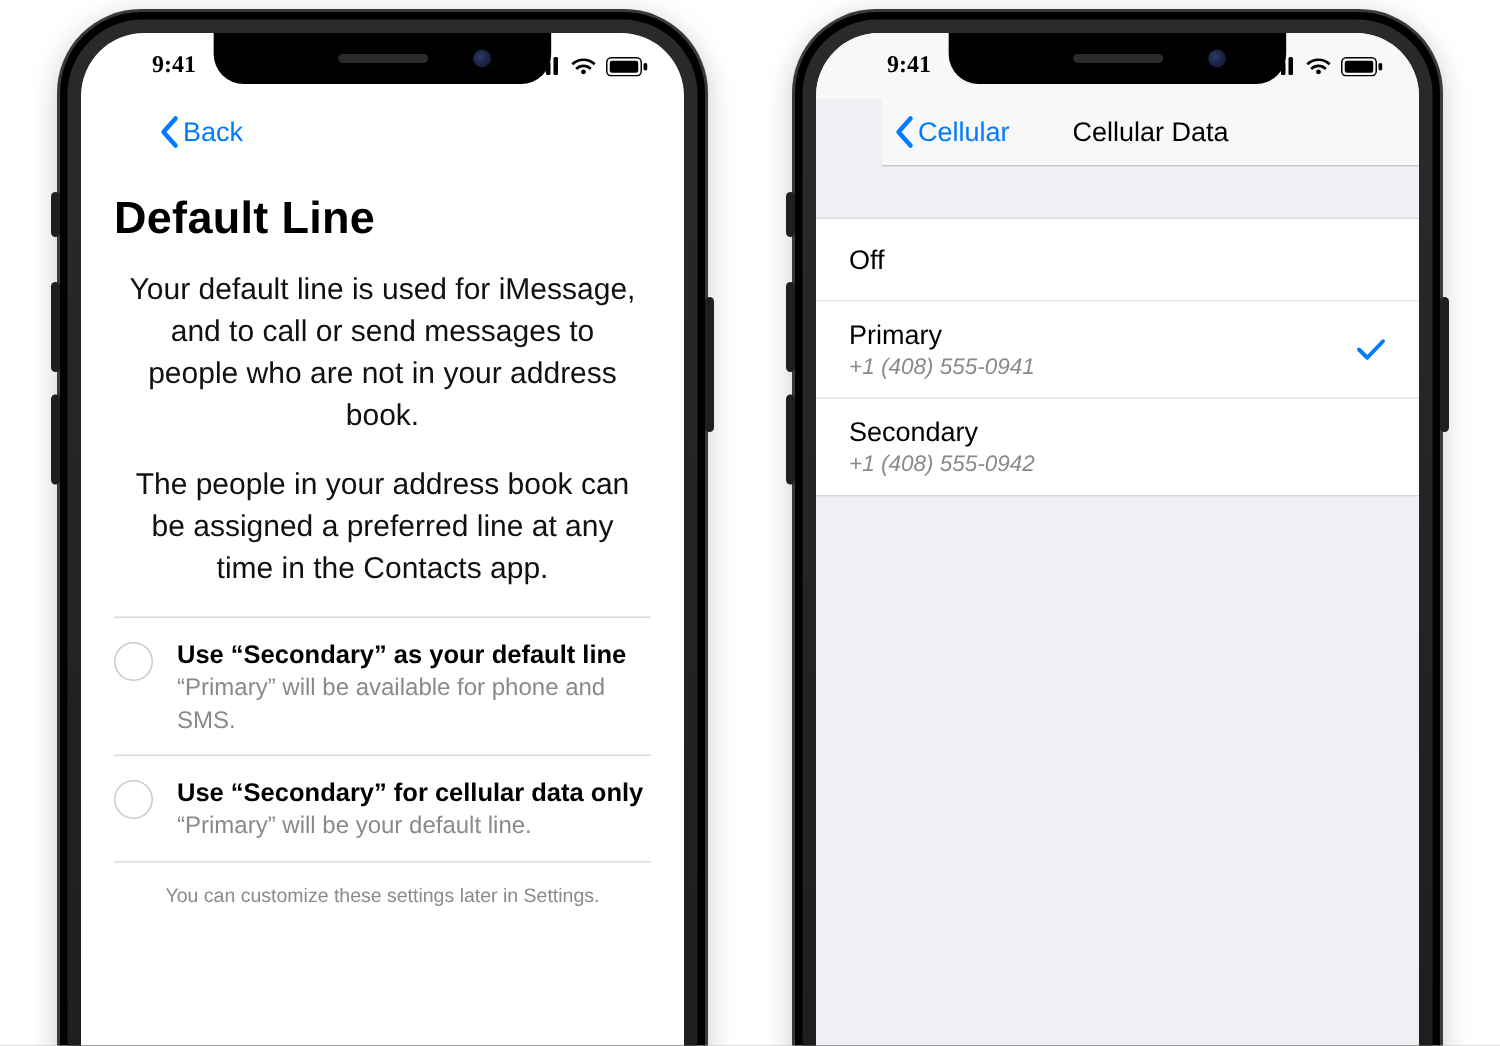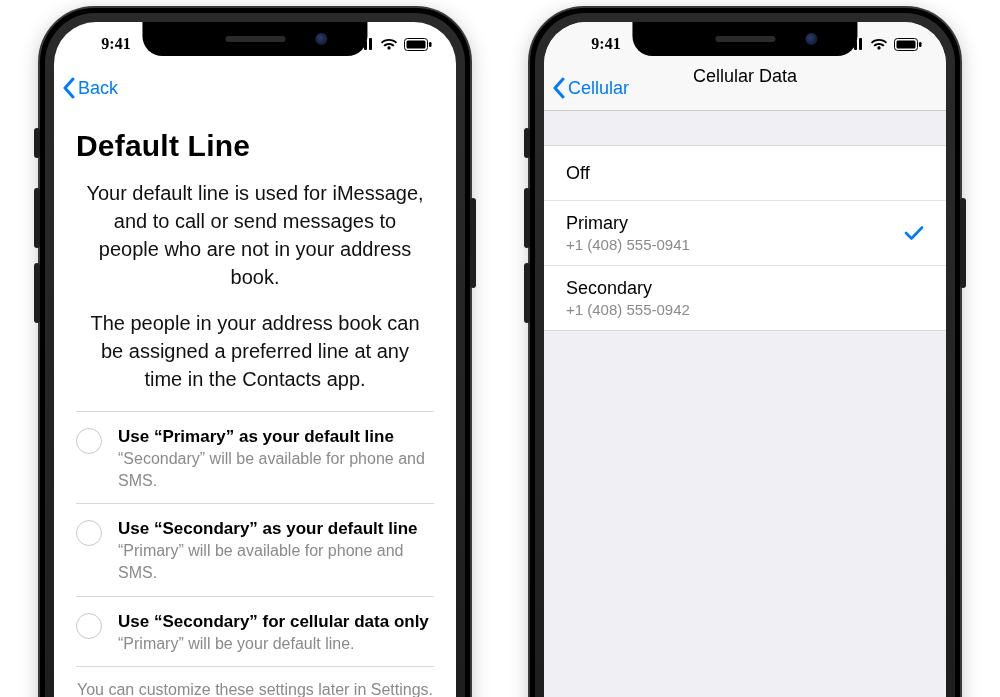--- a/index.html
+++ b/index.html
@@ -101,21 +101,23 @@
   }
   .status-bar .time { width: 60px; text-align: center; margin-left: 10px;}
   .status-bar .spacer { flex: 1; }
   .status-icons { display: flex; align-items: center; gap: 6px; margin-right: 2px;}
 
   
   .nav-bar {
     position: relative;
     height: 44px;
     display: flex;
+    align-items: center;
     border-bottom: 1px solid transparent;
+    margin-left: 44px;
   }
   .nav-back {
     display: flex;
     align-items: center;
     color: #007aff;
     font-size: 18px;
     gap: 2px;
     padding-left: 8px;
     cursor: pointer;
   }
@@ -162,21 +164,21 @@
     margin-top: 2px;
   }
   .opt-text .opt-title {
     font-size: 17px; font-weight: 700; line-height: 1.3;
   }
   .opt-text .opt-sub {
     font-size: 16px; color: #8a8a8a; line-height: 1.35;
   }
   .footer-note {
     text-align: center;
-    font-size: 16px;
+    font-size: 13px;
     color: #8a8a8a;
     padding: 14px 0 20px;
   }
 
   
   .p2 .screen { background: #efeff4; }
   .p2 .nav-bar { border-bottom: 1px solid #c8c8c8; background:#f8f8f8; }
   .table-group {
     background: #fff;
     border-top: 1px solid #d9d9d9;
@@ -188,21 +190,21 @@
     align-items: center;
     padding: 12px 22px;
     min-height: 30px;
     border-bottom: 1px solid #e3e3e3;
     cursor: pointer;
     background:#fff;
   }
   .cell:last-child { border-bottom: none; }
   .cell .labels { flex: 1; }
   .cell .main { font-size: 18px; color: #000; }
-  .cell .sub { font-size: 15px; color: #8a8a8a; margin-top: 2px; }
+  .cell .sub { font-size: 15px; color: #8a8a8a; margin-top: 2px; font-style: italic; }
   .check {
     color: #007aff;
     font-size: 22px;
   }
 
   
   .icon { display: inline-block; }
   svg { display: block; }
 </style>
 </head>
@@ -266,27 +268,20 @@
 
       <div class="p1-content">
         <div class="big-title">Default Line</div>
         <p class="blurb">Your default line is used for iMessage, and to call or send messages to people who are not in your address book.</p>
         <p class="blurb">The people in your address book can be assigned a preferred line at any time in the Contacts app.</p>
 
         <div class="options">
           <div class="option-row">
             <div class="radio"></div>
             <div class="opt-text">
-              <div class="opt-title">Use “Primary” as your default line</div>
-              <div class="opt-sub">“Secondary” will be available for phone and SMS.</div>
-            </div>
-          </div>
-          <div class="option-row">
-            <div class="radio"></div>
-            <div class="opt-text">
               <div class="opt-title">Use “Secondary” as your default line</div>
               <div class="opt-sub">“Primary” will be available for phone and SMS.</div>
             </div>
           </div>
           <div class="option-row">
             <div class="radio"></div>
             <div class="opt-text">
               <div class="opt-title">Use “Secondary” for cellular data only</div>
               <div class="opt-sub">“Primary” will be your default line.</div>
             </div>

